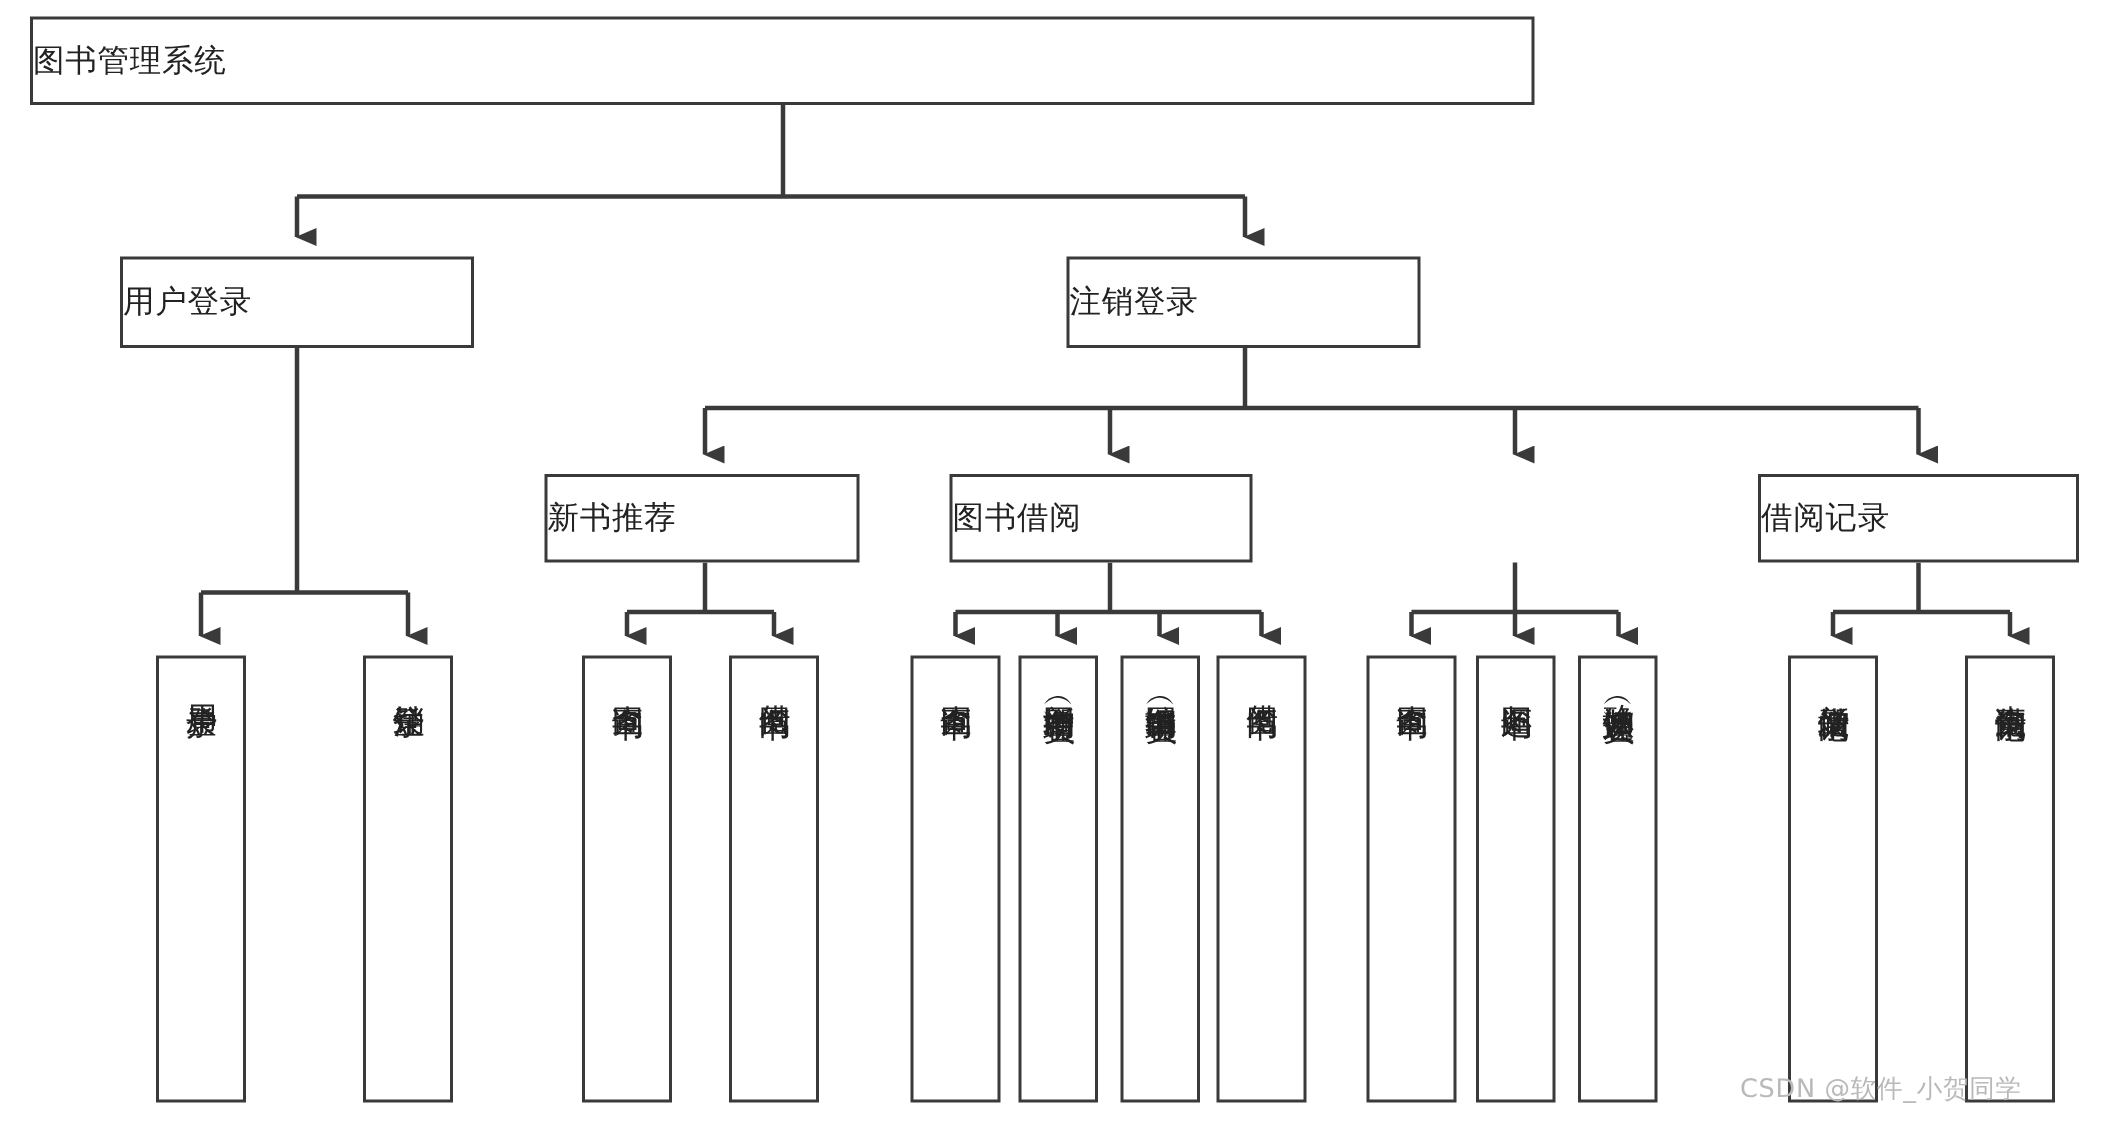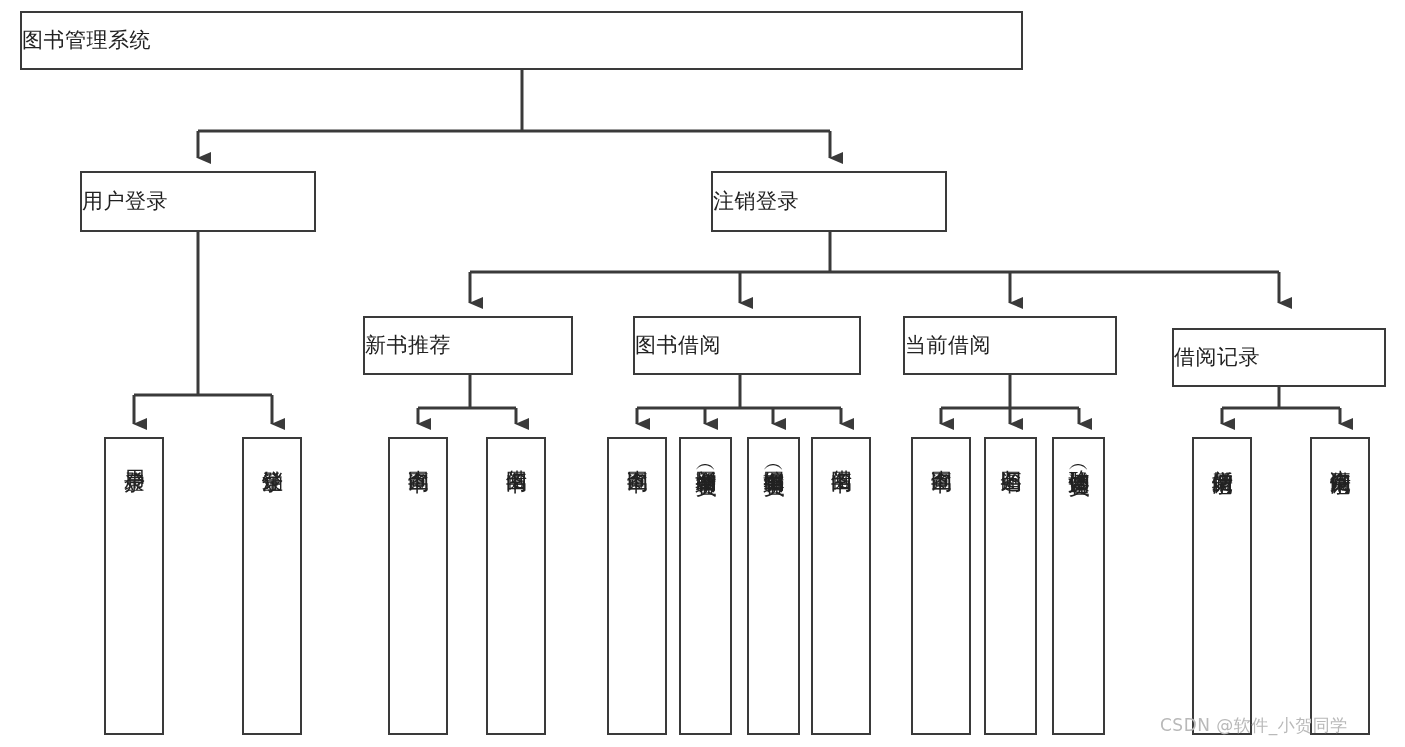--- a/index.html
+++ b/index.html
@@ -126,27 +126,24 @@
   <div class="node h" style="left:80px; top:171px; width:236px; height:61px;">
     <span class="lbl">用户登录</span>
   </div>
   <div class="node h" style="left:711px; top:171px; width:236px; height:61px;">
     <span class="lbl">注销登录</span>
   </div>
 
   <div class="node h" style="left:363px; top:316px; width:210px; height:59px;">
     <span class="lbl">新书推荐</span>
   </div>
-  <div class="node h" style="left:633px; top:316px; width:228px; height:59px;">
+  <div class="node h" style="left:633px; top:316px; width:202px; height:59px;">
     <span class="lbl">图书借阅</span>
   </div>
-  <div class="node h" style="left:903px; top:316px; width:214px; height:59px;">
-    <span class="lbl">当前借阅</span>
-  </div>
-  <div class="node h" style="left:1172px; top:328px; width:214px; height:59px;">
+  <div class="node h" style="left:1172px; top:316px; width:214px; height:59px;">
     <span class="lbl">借阅记录</span>
   </div>
 
   <div class="node v" style="left:104px; top:437px; width:60px; height:298px;">
     <span class="lbl">用户登录</span>
   </div>
   <div class="node v" style="left:242px; top:437px; width:60px; height:298px;">
     <span class="lbl">注销登录</span>
   </div>
 

